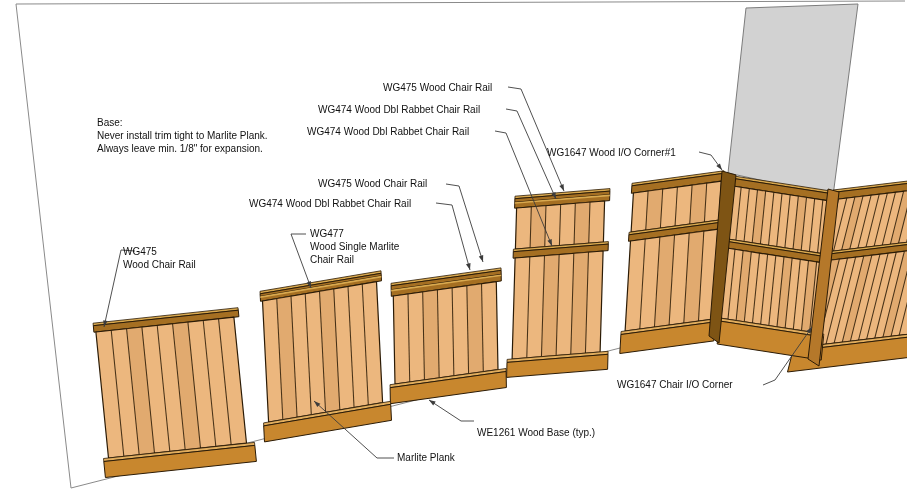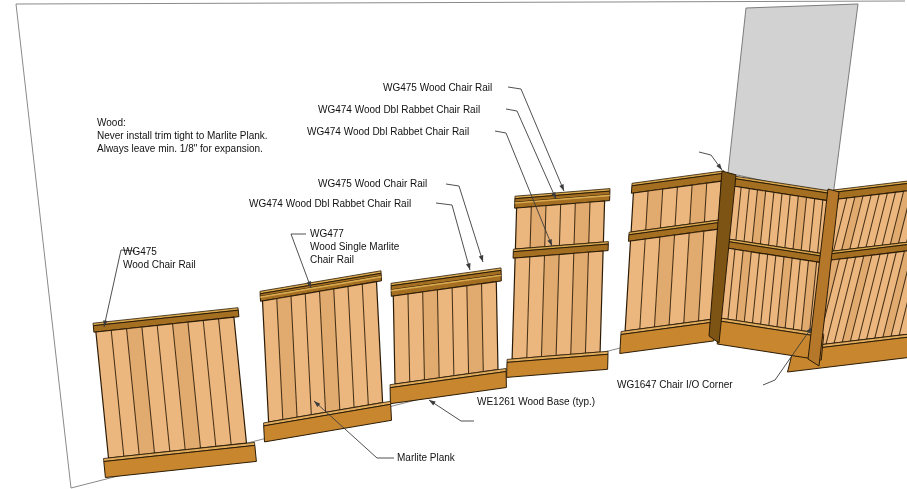--- a/index.html
+++ b/index.html
@@ -234,38 +234,39 @@
         <polyline points="394,458 377,458 314,401" fill="none" stroke="#3C3C3C" stroke-width="0.9"></polyline>
         <polygon points="314.0,401.0 320.4,403.7 317.3,407.1" fill="#3C3C3C" stroke-linejoin="round"></polygon>
         <polyline points="474,421 461,421 429,400" fill="none" stroke="#3C3C3C" stroke-width="0.9"></polyline>
         <polygon points="429.0,400.0 435.7,401.6 433.2,405.5" fill="#3C3C3C" stroke-linejoin="round"></polygon>
         <polyline points="763,385 775,380 812,327" fill="none" stroke="#3C3C3C" stroke-width="0.9"></polyline>
         <polygon points="812.0,327.0 810.2,333.6 806.4,331.0" fill="#3C3C3C" stroke-linejoin="round"></polygon>
       </g>
     </svg>
 
   <div class="lbl" style="left:97px;top:116px">
-    <div>Wood:</div>
+    <div>Base:</div>
     <div>Never install trim tight to Marlite Plank.</div>
     <div>Always leave min. 1/8" for expansion.</div>
   </div>
 
   <div class="lbl" style="left:383px;top:81px">WG475 Wood Chair Rail</div>
   <div class="lbl" style="left:318px;top:103px">WG474 Wood Dbl Rabbet Chair Rail</div>
   <div class="lbl" style="left:307px;top:125px">WG474 Wood Dbl Rabbet Chair Rail</div>
+  <div class="lbl" style="left:547px;top:146px">WG1647 Wood I/O Corner#1</div>
   <div class="lbl" style="left:318px;top:177px">WG475 Wood Chair Rail</div>
   <div class="lbl" style="left:249px;top:197px">WG474 Wood Dbl Rabbet Chair Rail</div>
 
   <div class="lbl" style="left:310px;top:227px">
     <div>WG477</div>
     <div>Wood Single Marlite</div>
     <div>Chair Rail</div>
   </div>
 
   <div class="lbl" style="left:123px;top:245px">
     <div>WG475</div>
     <div>Wood Chair Rail</div>
   </div>
 
   <div class="lbl" style="left:397px;top:451px">Marlite Plank</div>
-  <div class="lbl" style="left:477px;top:395px">WE1261 Wood Base (typ.)</div>
+  <div class="lbl" style="left:477px;top:426px">WE1261 Wood Base (typ.)</div>
   <div class="lbl" style="left:617px;top:378px">WG1647 Chair I/O Corner</div>
 </div>
 
 </body></html>

